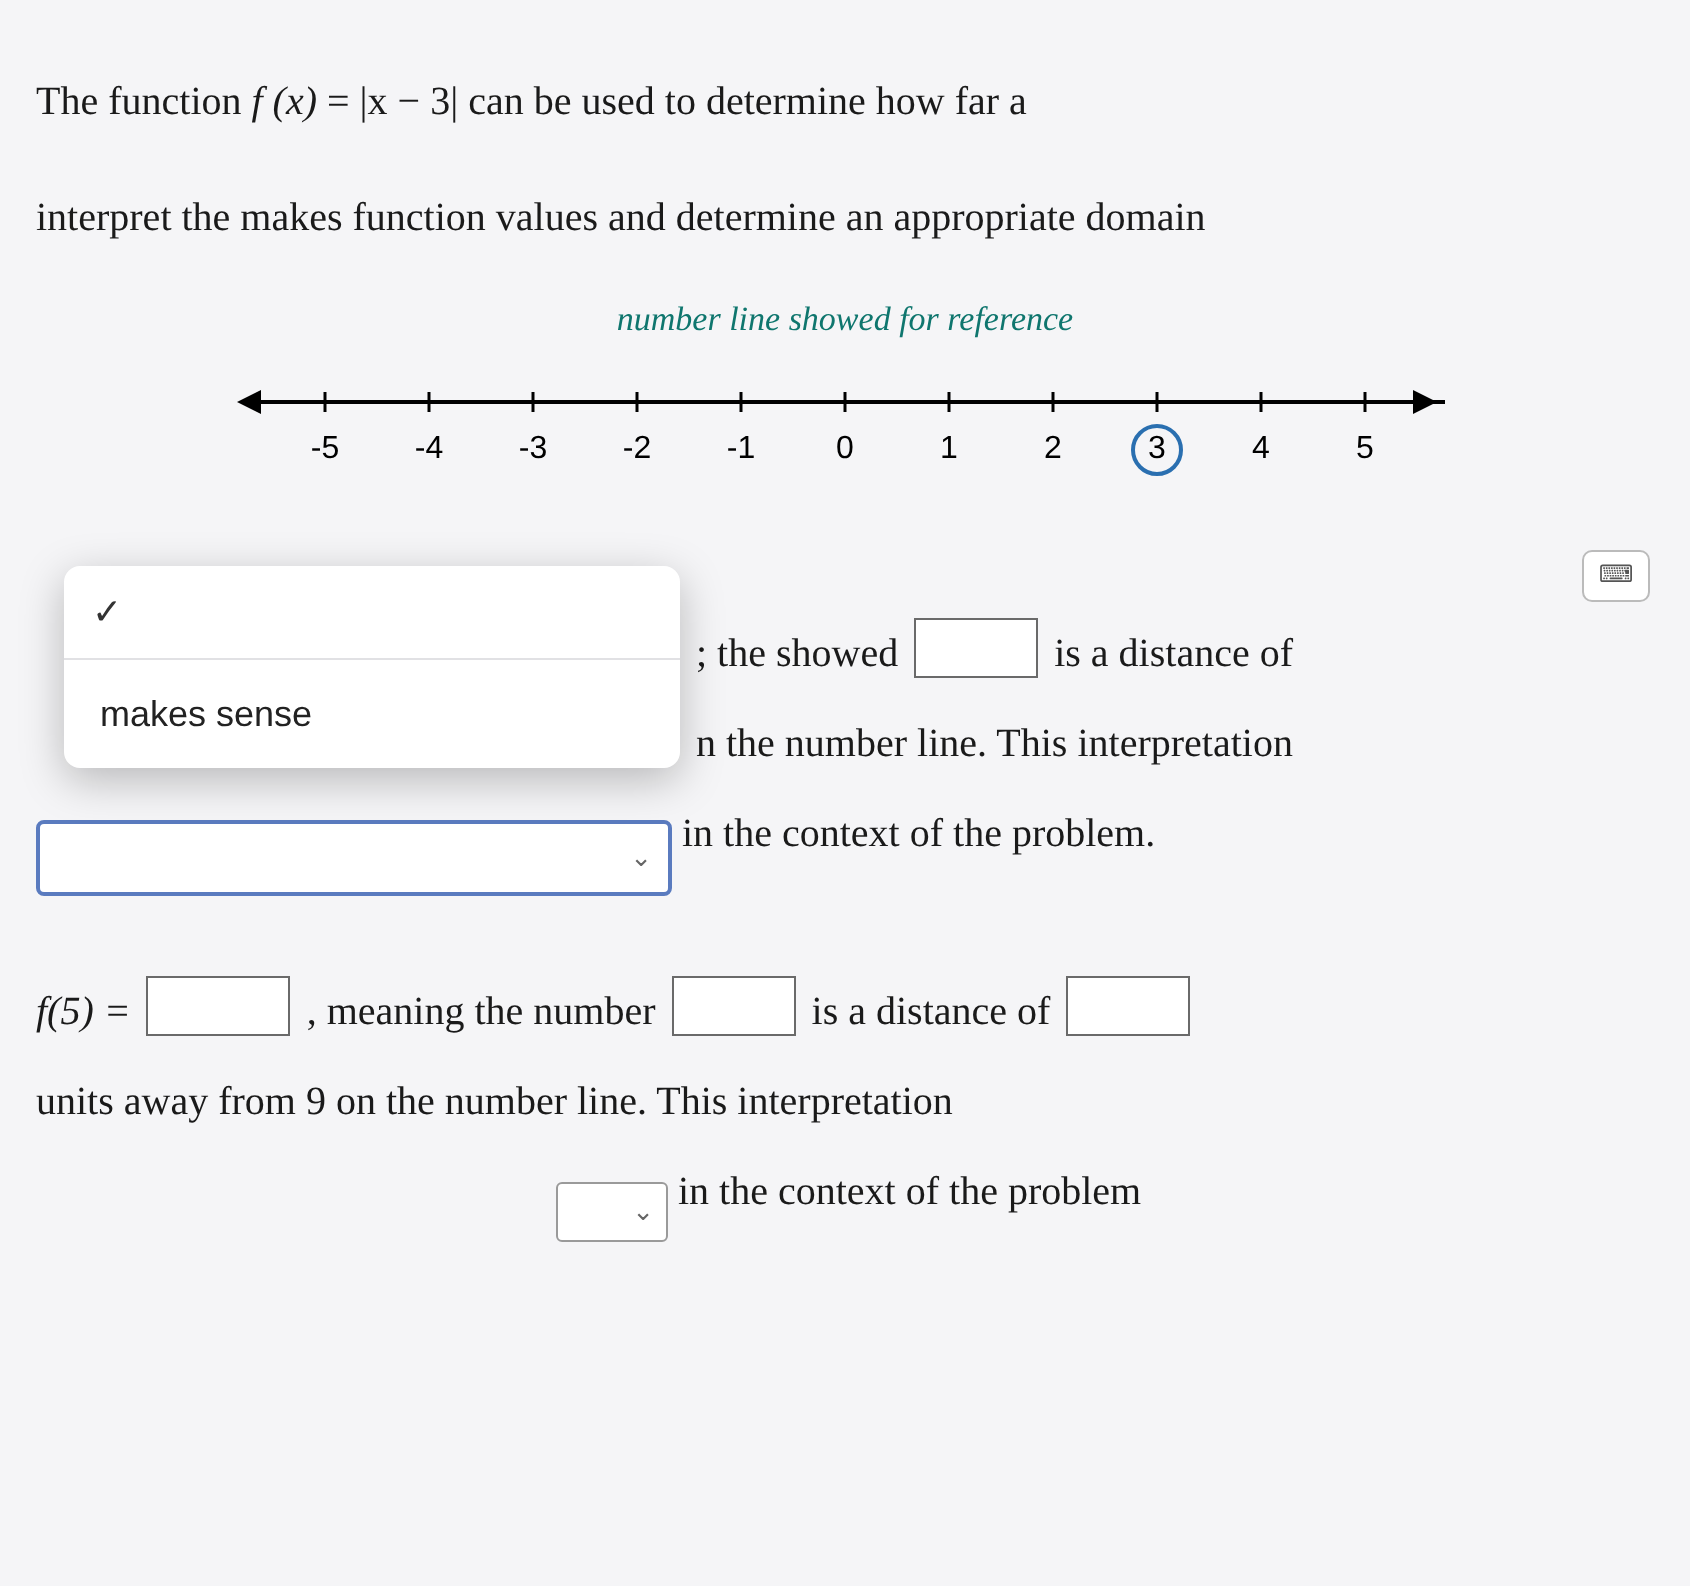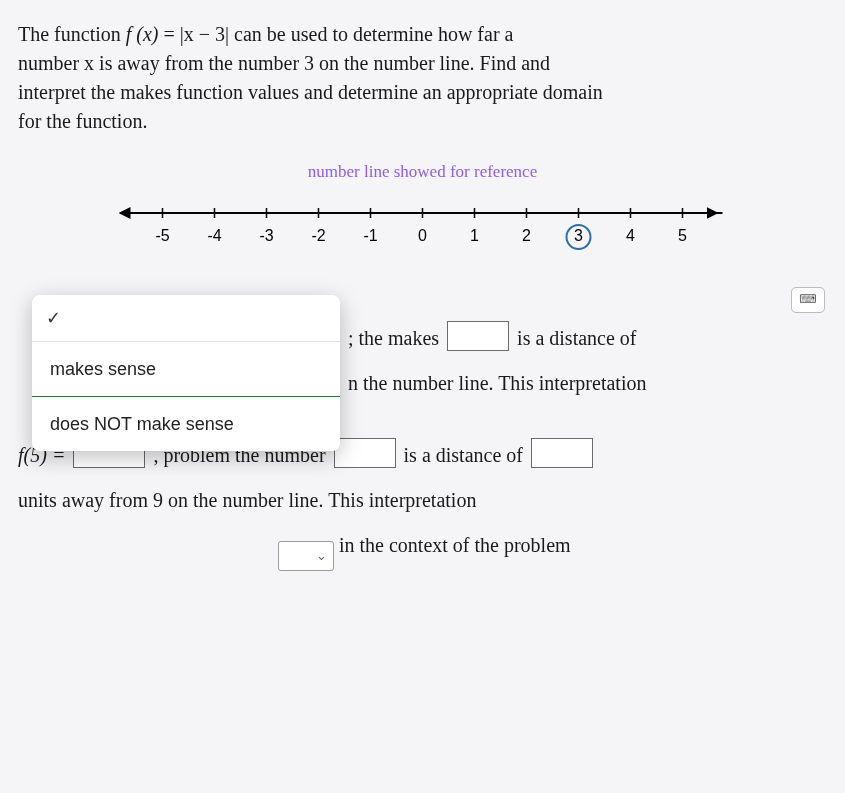--- a/index.html
+++ b/index.html
@@ -8,27 +8,28 @@
     font-size: 20px;
     color: #1a1a1a;
     background: #f5f5f7;
     width: 845px;
     height: 793px;
     padding: 20px 18px;
     line-height: 1.45;
     overflow: hidden;
     position: relative;
   }
-  .problem-text { margin-bottom: 24px; }
+  .problem-text { margin-bottom: 24px; margin-top: 17px; }
   .fn { font-style: italic; font-family: 'Times New Roman', serif; }
   .nl-caption {
     text-align: center;
     font-size: 17px;
     margin-bottom: 12px;
-    color: #8b5cf6;
+    color: #0f766e;
+    font-style: italic;
   }
   .number-line-wrap { margin: 0 30px 40px 30px; }
   svg.number-line { width: 100%; height: 56px; display:block; }
   .interaction-area {
     position: relative;
     margin-top: 10px;
   }
   .keyboard-btn {
     position: absolute;
     right: 2px;
@@ -115,23 +116,22 @@
   .chev { font-size: 13px; }
   .row-float { white-space: normal; }
   .l1 { padding-left: 330px; } 
   .l2 { padding-left: 330px; }
 </style>
 </head>
 <body>
 
 <div class="problem-text">
   <span>The function </span><span class="fn">f (x)</span><span> = |x − 3|</span><span> can be used to determine how far a</span><br>
-  <span>number x is away from the number 3 on the number line. Find and</span><br>
+  <br>
   <span>interpret the makes function values and determine an appropriate domain</span><br>
-  <span>for the function.</span>
 </div>
 
 <div class="nl-caption">number line showed for reference</div>
 
 <div class="number-line-wrap">
   <svg class="number-line" viewBox="0 0 640 56">
     <defs>
       <marker id="arrL" markerWidth="10" markerHeight="10" refX="2" refY="3" orient="auto">
         <path d="M6,0 L0,3 L6,6 Z" fill="#000"></path>
       </marker>
@@ -170,37 +170,42 @@
 
 <div class="interaction-area">
 
   <div class="keyboard-btn">
     <span>⌨</span>
   </div>
 
   <div class="dropdown-panel">
     <div class="current">✓</div>
     <div class="opt">makes sense</div>
-    <div class="opt">does NOT make sense</div>
   </div>
 
   <div class="body-lines">
     <div class="line row-float l1">
-      <span>; the makes</span>
+      <span>; the showed</span>
       <span class="inline-blank"></span>
       <span>is a distance of</span>
     </div>
     <div class="line row-float l2">
       <span>n the number line. This interpretation</span>
+    </div>
+    <div class="line row-float">
+      <span class="select-box">
+        <span class="chev">⌄</span>
+      </span>
+      <span>in the context of the problem.</span>
     </div>
 
     <div class="line gap-top row-float">
       <span class="fn">f(5) =</span>
       <span class="inline-blank wide-blank"></span>
-      <span>, problem the number</span>
+      <span>, meaning the number</span>
       <span class="inline-blank"></span>
       <span>is a distance of</span>
       <span class="inline-blank"></span>
     </div>
     <div class="line row-float">
       <span>units away from 9 on the number line. This interpretation</span>
     </div>
     <div class="line row-float">
       <span class="select-box-small">
         <span class="chev">⌄</span>

